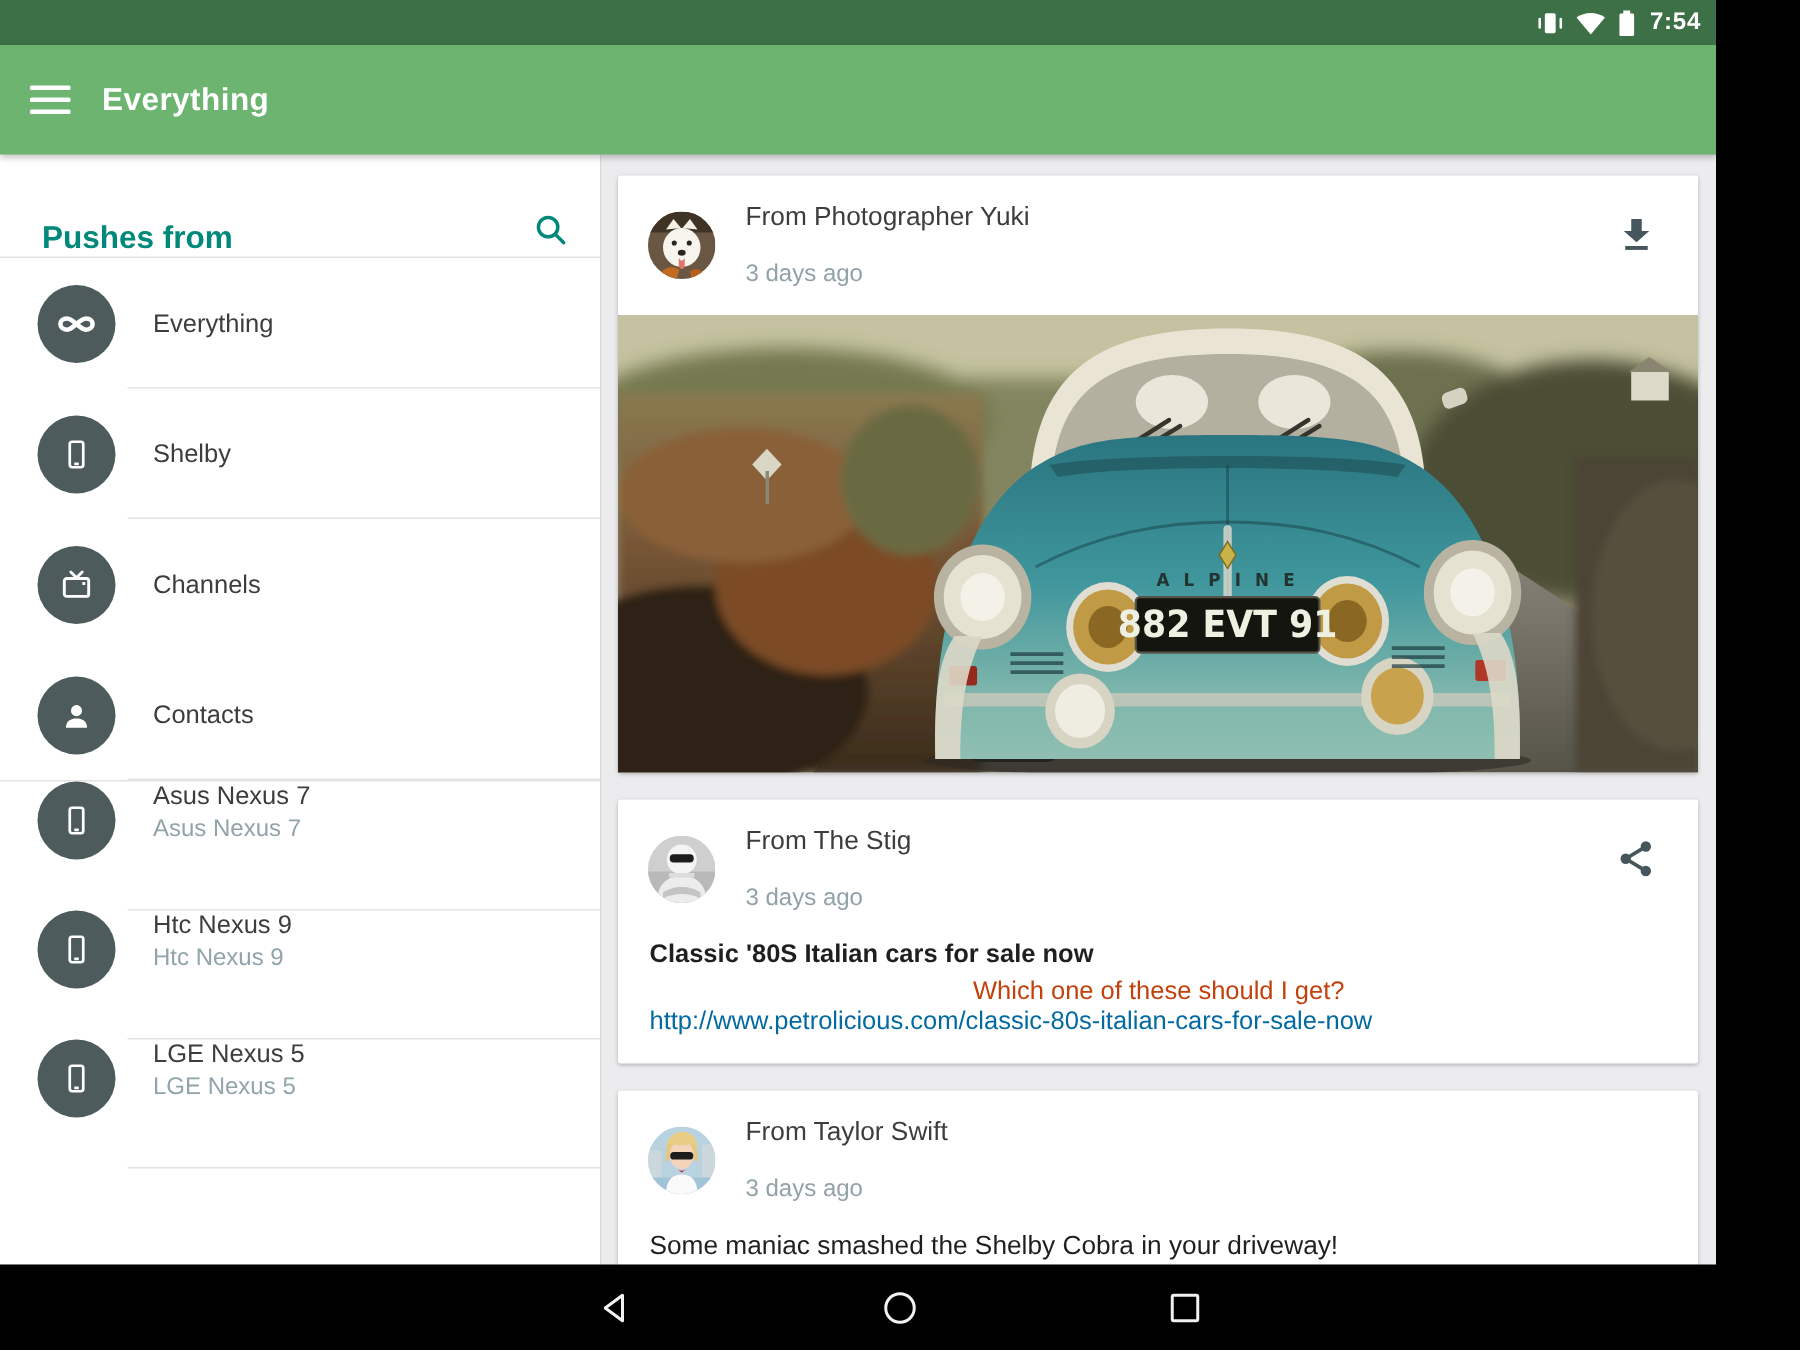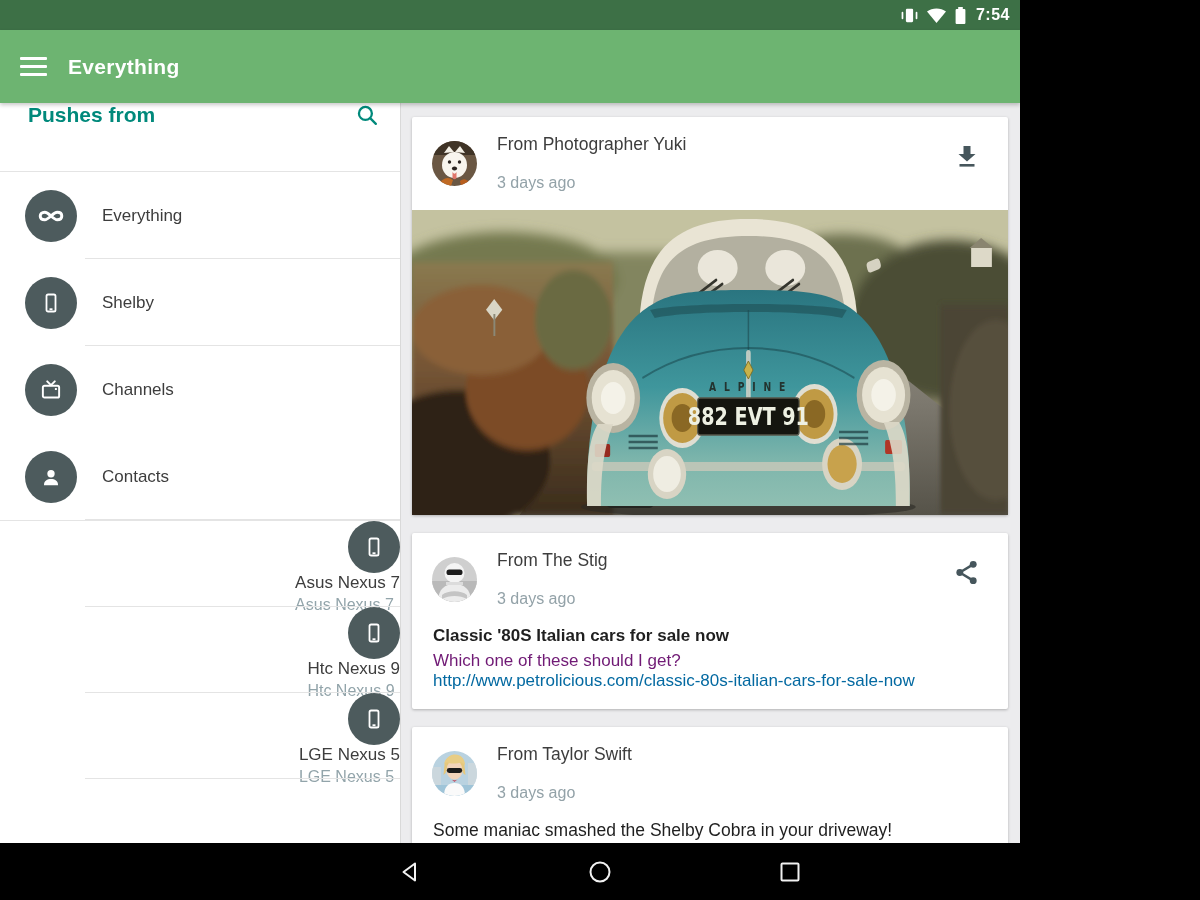--- a/index.html
+++ b/index.html
@@ -1,66 +1,66 @@
 <!DOCTYPE html>
 <html><head>
 <meta charset="utf-8">
 <style>
   * { margin:0; padding:0; box-sizing:border-box; }
   html,body { width:1200px; height:900px; overflow:hidden; background:#000;
               font-family:"Liberation Sans","DejaVu Sans",sans-serif; }
-  .screen { position:relative; width:1020px; height:900px; background:#ececee; overflow:hidden; }
+  .screen { position:relative; width:1144px; height:900px; background:#ececee; overflow:hidden; }
 
   
   .status-bar { height:30px; background:#3d7046; display:flex; align-items:center;
                 justify-content:flex-end; padding-right:10px; gap:7px; }
   .status-bar svg { display:block; }
   .clock { color:#fff; font-size:16px; font-weight:bold; letter-spacing:.5px; margin-left:2px; }
 
   
   .app-bar { height:73px; background:#6db471; display:flex; align-items:center;
              box-shadow:0 2px 4px rgba(0,0,0,.22); position:relative; z-index:30; }
   .hamburger { width:27px; margin-left:20px; cursor:pointer; }
   .hamburger div { height:3px; background:#fff; border-radius:1px; margin-bottom:5px; }
   .hamburger div:last-child { margin-bottom:0; }
   .app-title { color:#fff; font-size:21px; font-weight:bold; margin-left:21px; letter-spacing:.3px; }
 
   
   .content { position:absolute; top:103px; left:0; right:0; bottom:57px; display:flex; }
 
   
   .sidebar { width:401px; background:#fff; border-right:1px solid #d9d9d9; overflow:hidden; flex:none; }
-  .sb-header { height:69px; display:flex; align-items:flex-start; padding:0 20px 0 28px;
+  .sb-header { height:69px; display:flex; align-items:flex-end; padding:0 20px 0 28px;
                border-bottom:1px solid #e4e4e4; }
   .sb-title { color:#00897b; font-size:21px; font-weight:bold; flex:1; }
   .s-item { height:87px; display:flex; align-items:center; cursor:pointer; position:relative; }
   .s-item .sep, .d-item .sep { position:absolute; left:85px; right:0; bottom:0; height:1px; background:#e4e4e4; }
   .avatar-c { width:52px; height:52px; border-radius:50%; background:#4d5b5d; margin-left:25px;
               display:flex; align-items:center; justify-content:center; flex:none; }
   .s-label { font-size:17px; color:#3d3d3d; margin-left:25px; }
   .section-label { font-size:15px; color:#78878b; padding:21px 0 8px 28px; }
-  .d-item { height:86px; display:flex; align-items:flex-end; cursor:pointer; position:relative;flex-direction:column; }
+  .d-item { height:86px; display:flex; align-items:flex-start; cursor:pointer; position:relative; }
   .d-text { margin-left:25px; }
   .d-title { font-size:17px; color:#3d3d3d; }
   .d-sub { font-size:16px; color:#92a4aa; margin-top:3px; }
 
   
   .main { flex:1; padding:14px 12px 0 11px; overflow:hidden; position:relative; }
   .card { background:#fff; border-radius:2px; box-shadow:0 1px 3px rgba(0,0,0,.26); margin-bottom:18px; }
   .card-head { display:flex; align-items:center; padding:17px 20px 18px 20px; position:relative; }
   .p-avatar { width:45px; height:45px; border-radius:50%; overflow:hidden; flex:none; }
   .p-avatar svg { display:block; }
   .head-text { margin-left:20px; }
   .sender { font-size:17.5px; color:#3d3d3d; }
   .ago { font-size:16px; color:#93a2a8; margin-top:19px; }
   .head-action { position:absolute; right:30px; top:27px; cursor:pointer; }
   .push-image { width:100%; height:305px; display:block; }
   .card-body { padding:0 20px 18px 21px; }
   .b-title { font-size:17px; font-weight:bold; color:#1f1f1f; }
-  .b-text { font-size:17px; color:#701a75; margin-top:5px; }
+  .b-text { font-size:17px; color:#c2410c; margin-top:5px;text-align:center; }
   .b-link { font-size:17px; color:#0369a1; cursor:pointer; }
   .b-single { font-size:17.5px; color:#1f1f1f; padding:0 20px 20px 21px; }
 
   
   .fab { position:absolute; width:66px; height:66px; border-radius:50%; background:#00897b;
          left:1106px; top:750px; box-shadow:0 4px 9px rgba(0,0,0,.35); cursor:pointer;
          display:flex; align-items:center; justify-content:center; z-index:40; }
 
   
   .nav-bar { position:absolute; left:0; right:0; bottom:0; height:57px; background:#000; z-index:50; }

